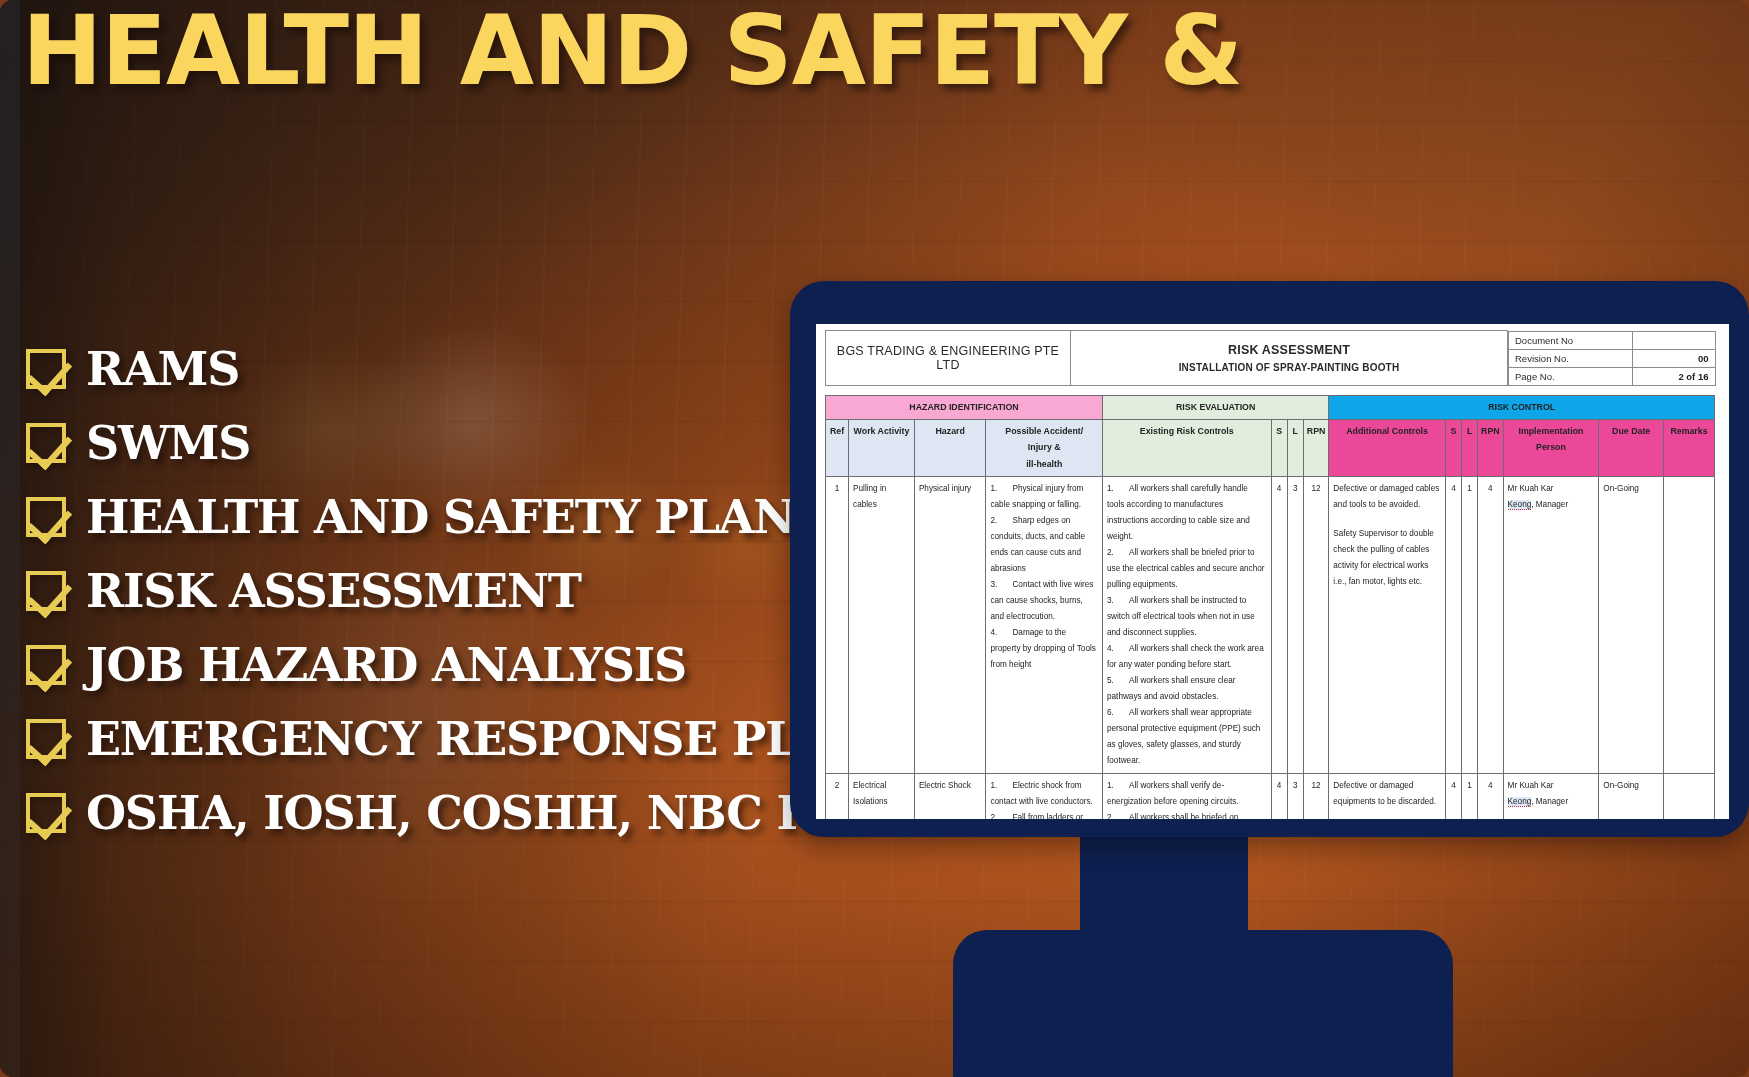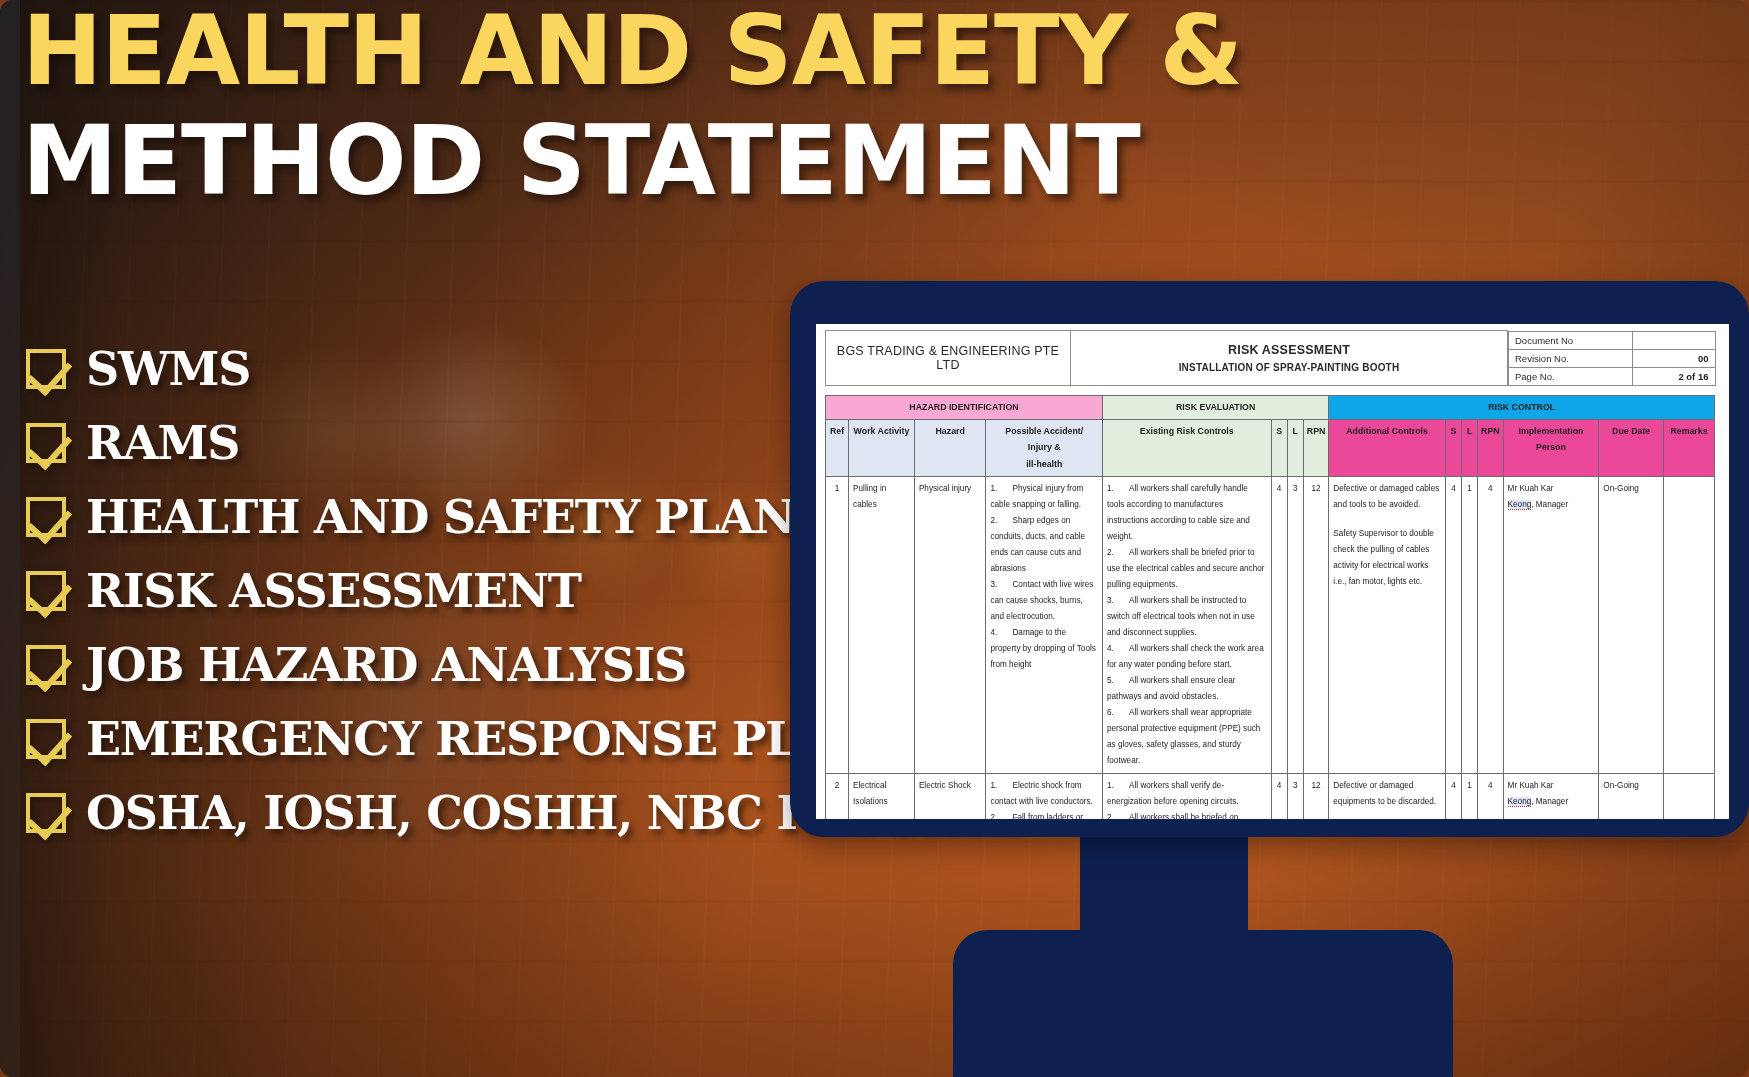--- a/index.html
+++ b/index.html
@@ -255,31 +255,30 @@
 <body>
 
 <div id="poster">
   <div class="bg-photo"></div>
   <div class="bg-streaks"></div>
   <div class="bg-vignette"></div>
   <div class="left-edge-bar"></div>
 
   <div class="headline">
     <div class="line l1">HEALTH AND SAFETY &amp;</div>
-    <div class="line l2">METHOD STATEMENT</div>
   </div>
 
   <div class="checklist">
     <div class="check-row">
       <div class="checkbox"></div>
+      <div class="check-label">RAMS</div>
+    </div>
+    <div class="check-row">
+      <div class="checkbox"></div>
       <div class="check-label">SWMS</div>
-    </div>
-    <div class="check-row">
-      <div class="checkbox"></div>
-      <div class="check-label">RAMS</div>
     </div>
     <div class="check-row">
       <div class="checkbox"></div>
       <div class="check-label">HEALTH AND SAFETY PLAN</div>
     </div>
     <div class="check-row">
       <div class="checkbox"></div>
       <div class="check-label">RISK ASSESSMENT</div>
     </div>
     <div class="check-row">

